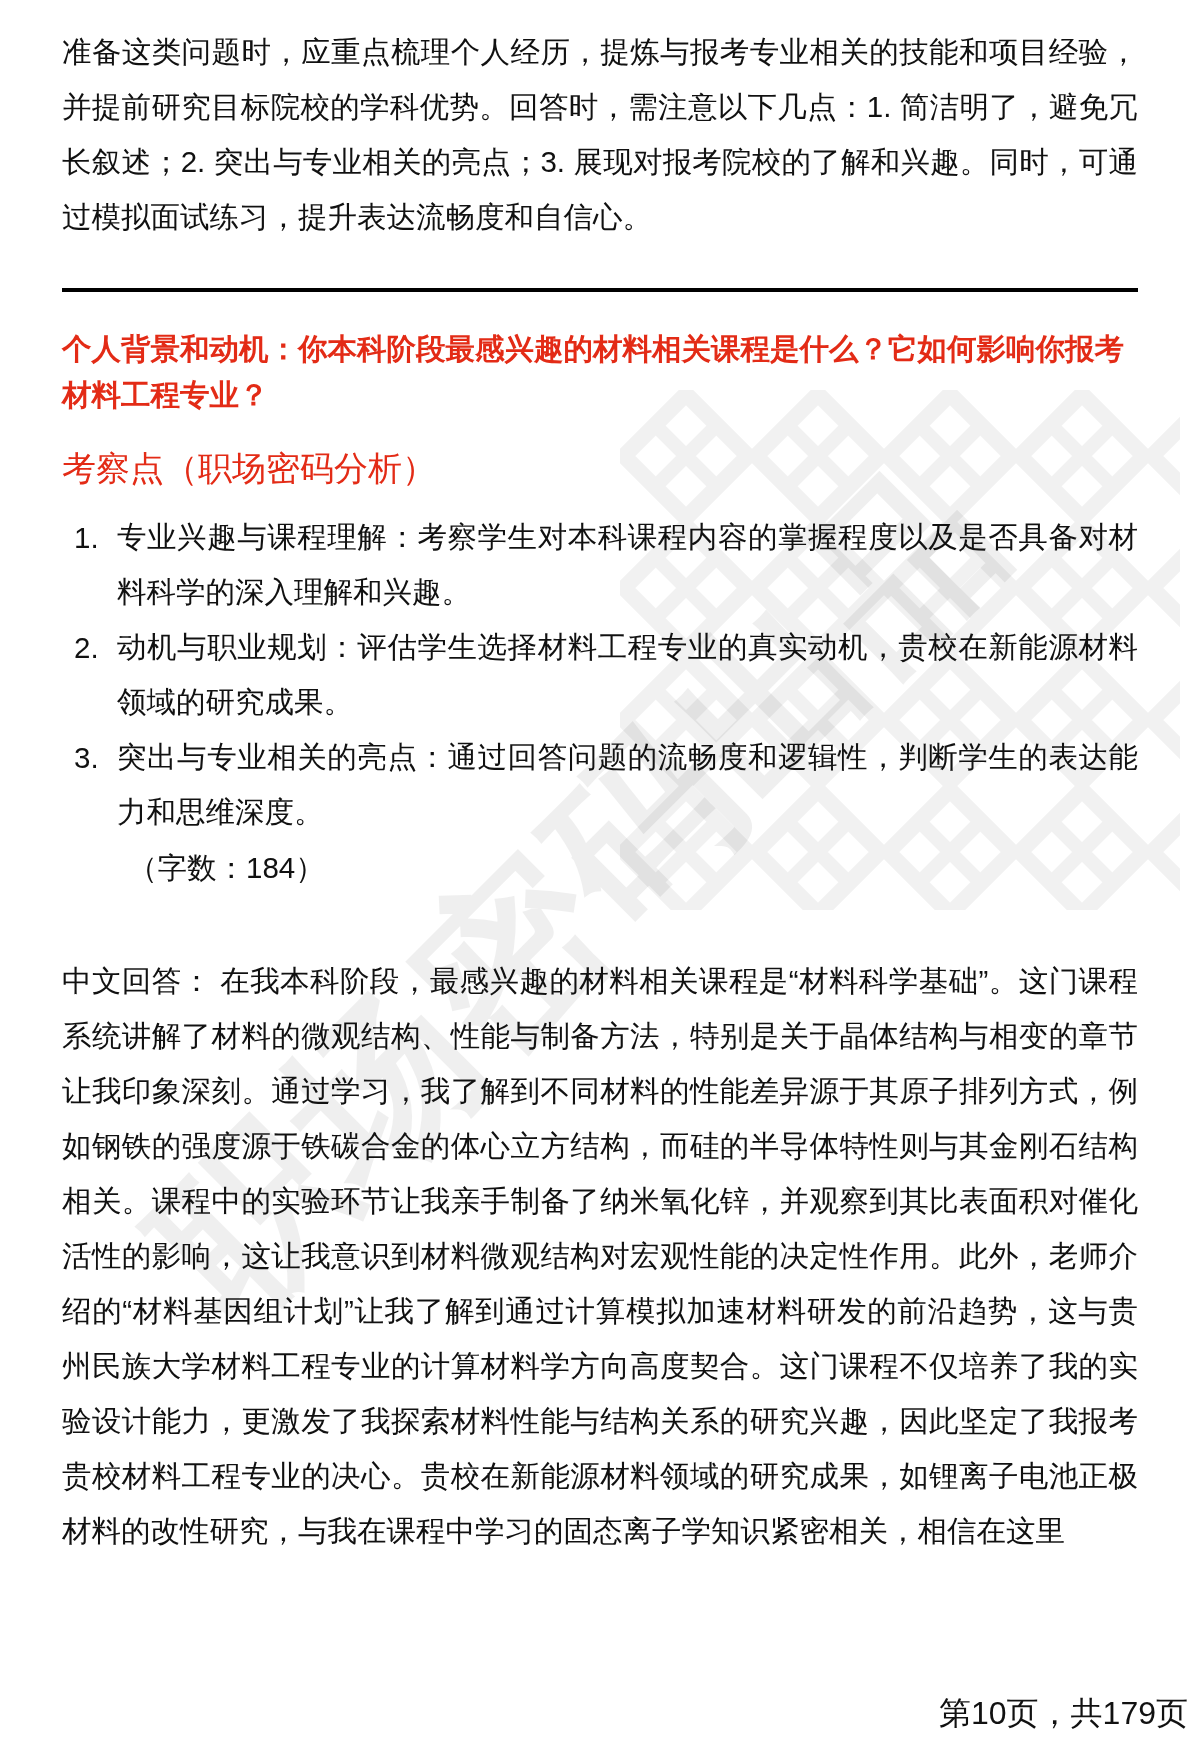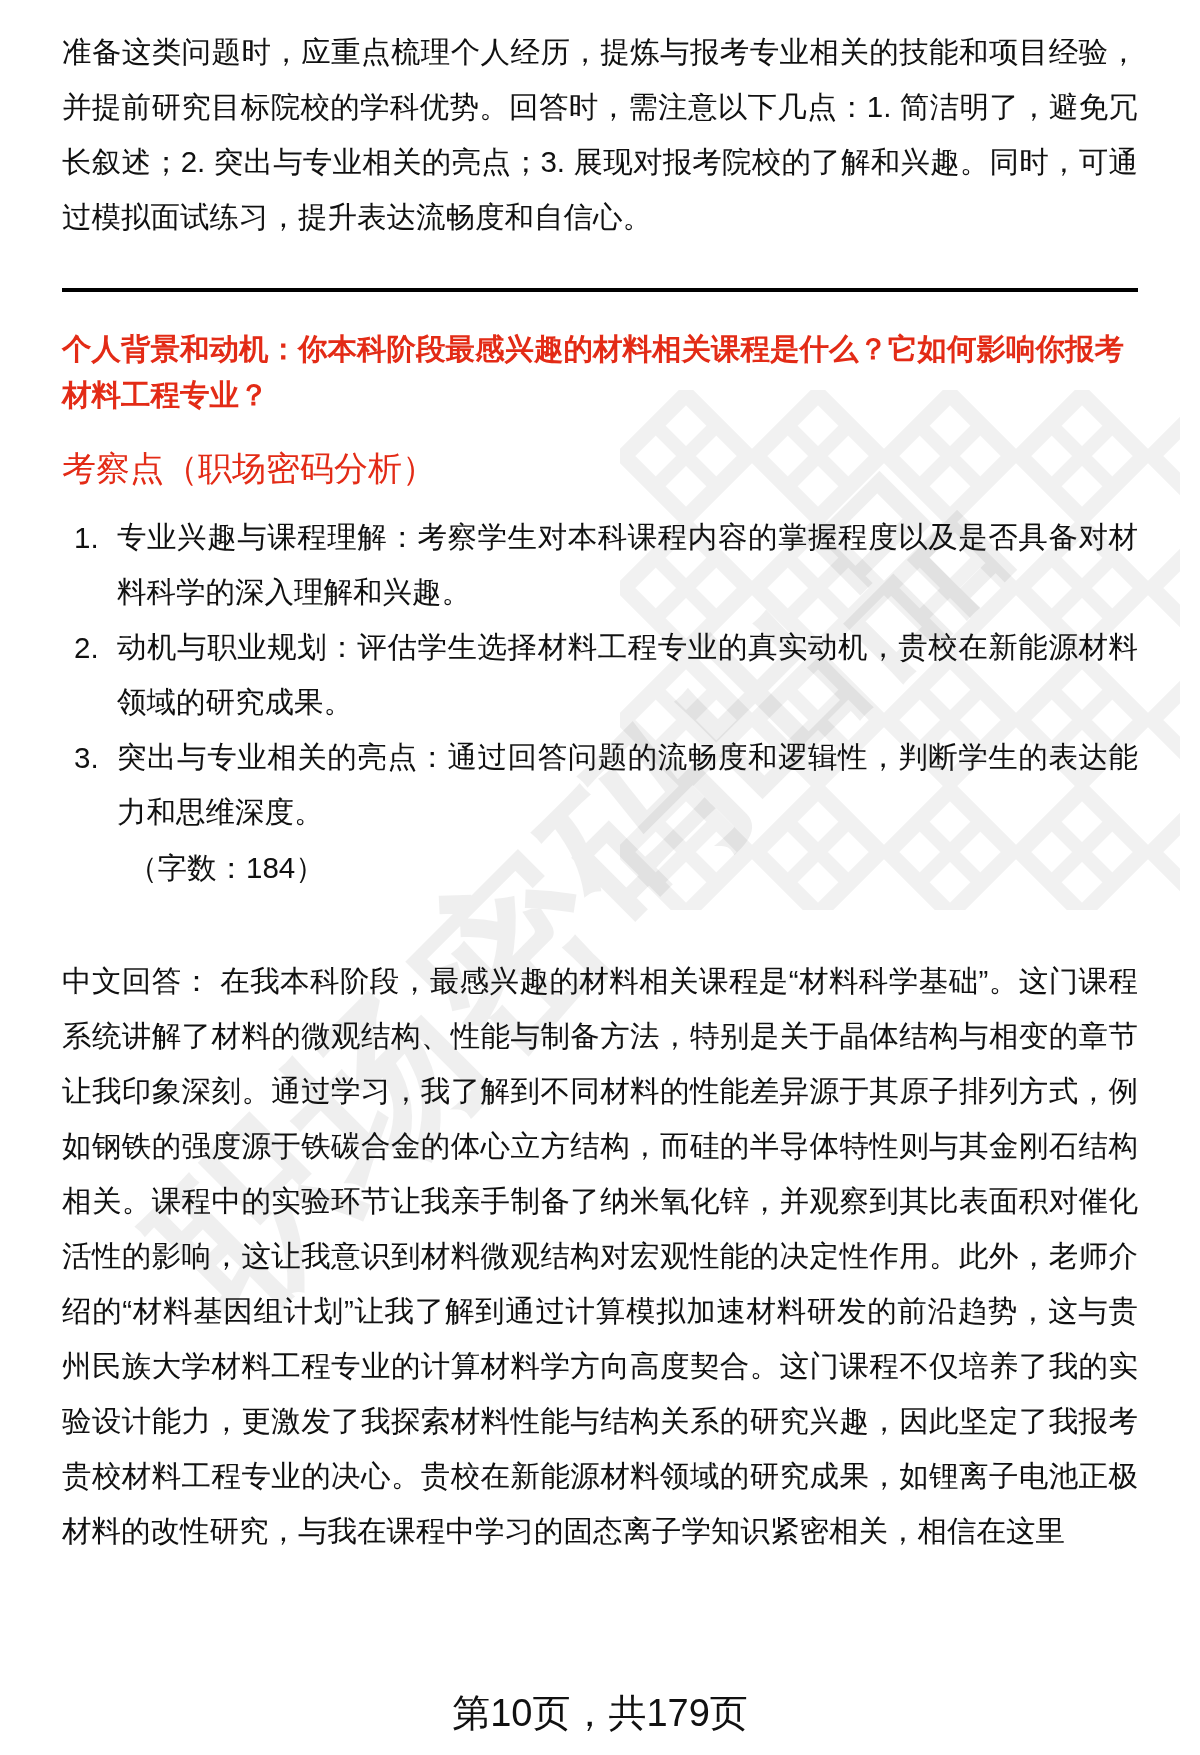--- a/index.html
+++ b/index.html
@@ -60,24 +60,24 @@
     font-family: Liberation Serif, serif;
   }
   .wordcount {
     margin: 0 0 0 66px;
     font-size: 29.5px;
     line-height: 55px;
   }
   .answer-para { margin-top: 58px; }
   .page-footer {
     position: absolute;
-    left: 0; right: 0;
+    left: 0; right: 12px;
     bottom: 24px;
-    text-align: center;
-    font-size: 38px;
+    text-align: right;
+    font-size: 32px;
     line-height: 36px;
     z-index: 2;
   }
   .watermark-layer {
     position: absolute;
     inset: 0;
     z-index: 1;
     pointer-events: none;
     overflow: hidden;
   }

